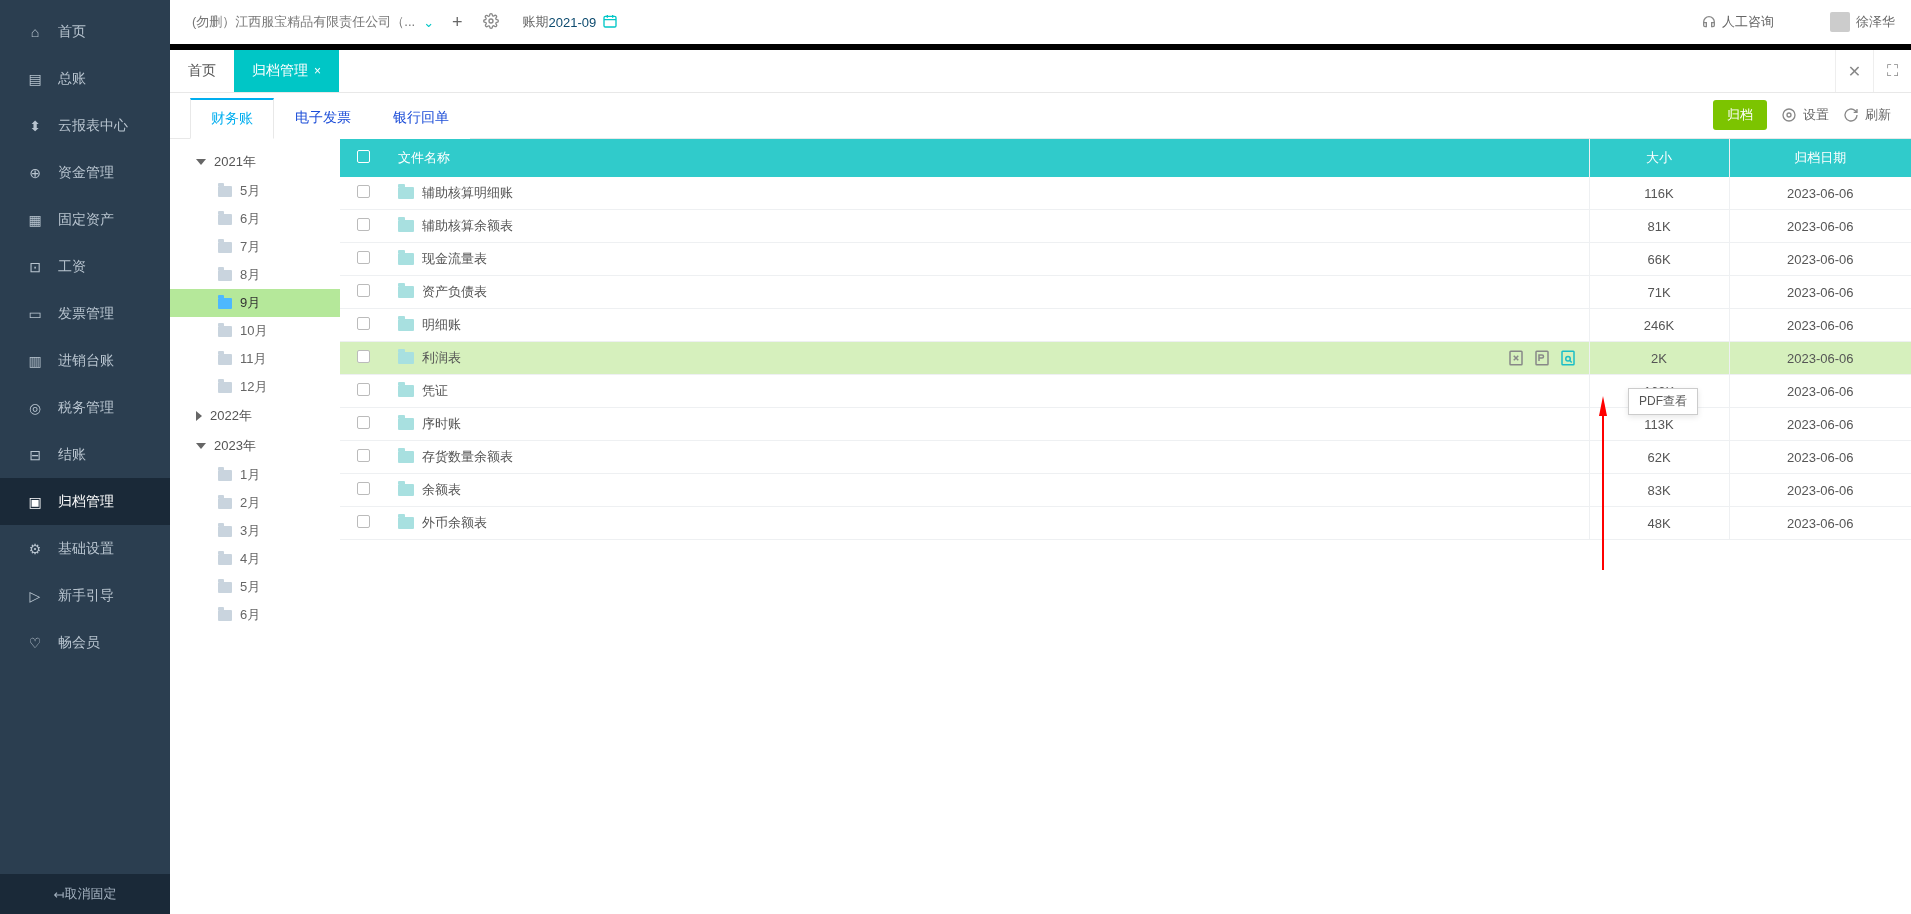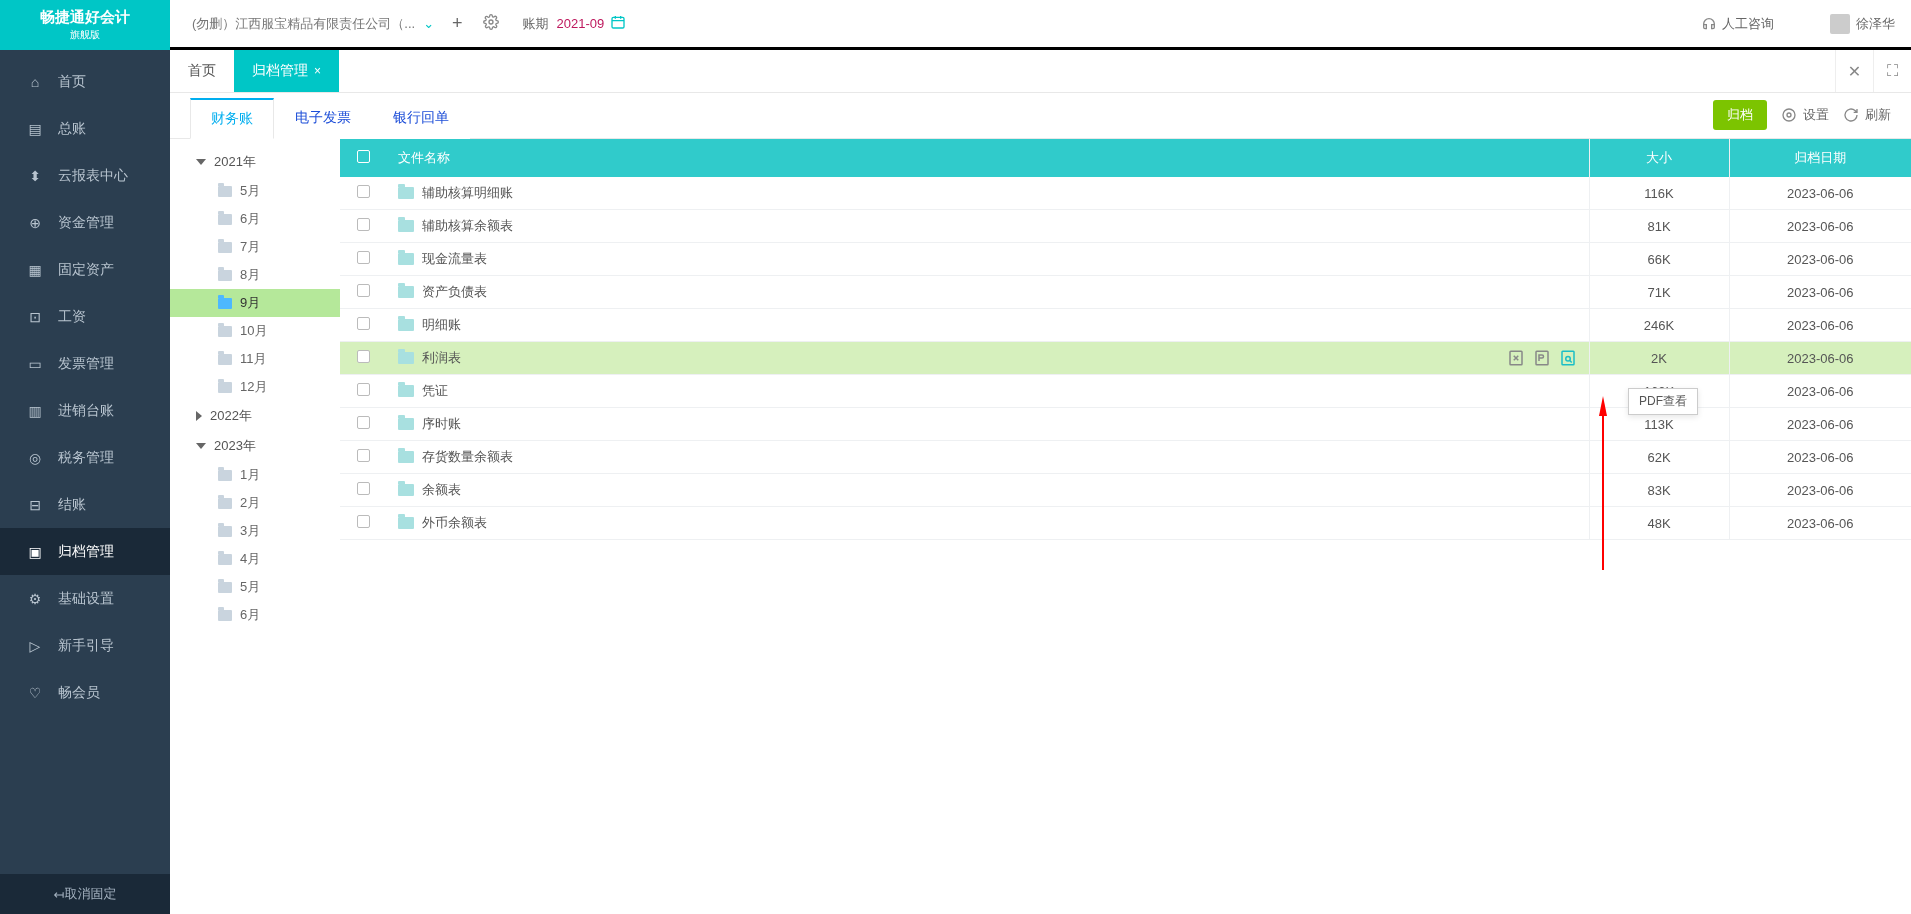--- a/index.html
+++ b/index.html
@@ -10,27 +10,27 @@
 .logo-area { height: 50px; background: #00c6c6; display: flex; flex-direction: column; align-items: center; justify-content: center; color: white; font-size: 13px; }
 .logo-top { font-size: 15px; font-weight: bold; }
 .logo-sub { font-size: 10px; margin-top: 1px; }
 .nav-items { flex: 1; padding-top: 8px; }
 .nav-item { height: 47px; display: flex; align-items: center; padding-left: 26px; font-size: 14px; cursor: pointer; color: #b8c4cf; }
 .nav-item.active { background: #1a2938; color: #fff; }
 .nav-item .nav-icon { width: 18px; height: 18px; margin-right: 14px; display: inline-flex; align-items: center; justify-content: center; }
 .sidebar-footer { height: 40px; background: #1a2938; display: flex; align-items: center; justify-content: center; font-size: 13px; cursor: pointer; }
 
 
-.header { position: absolute; left: 170px; top: 0; right: 0; height: 50px; background: #fff; border-bottom: 3px solid #000000; display: flex; align-items: center; padding: 0 16px; font-size: 13px; color: #666; }
+.header { position: absolute; left: 170px; top: 0; right: 0; height: 50px; background: #fff; border-bottom: 6px solid #000000; display: flex; align-items: center; padding: 0 16px; font-size: 13px; color: #666; }
 .header .company { margin-left: 6px; color: #777; }
 .header .dropdown-caret { color: #00c6c6; margin: 0 8px; }
 .header .plus { font-size: 18px; margin: 0 10px; color: #666; cursor: pointer; }
 .header .gear { margin: 0 10px; }
 .header .period-label { margin-left: 14px; color: #666; }
-.header .period-value { margin-left: 8px; color: #be185d; }
+.header .period-value { margin-left: 0; color: #0c4a6e; }
 .header .cal-icon { margin-left: 6px; color: #00c6c6; }
 .header .right { margin-left: auto; display: flex; align-items: center; gap: 14px; }
 .header .right .consult { display: flex; align-items: center; gap: 5px; cursor: pointer; color: #666; }
 .header .right .user { display: flex; align-items: center; gap: 6px; margin-left: 42px; }
 .avatar { width: 20px; height: 20px; background: #ccc; border-radius: 2px; display: inline-block; }
 
 
 .tabs-bar { position: absolute; left: 170px; top: 50px; right: 0; height: 43px; background: #fff; border-bottom: 1px solid #e8e8e8; display: flex; align-items: center; }
 .tab { padding: 0 18px; height: 100%; display: flex; align-items: center; font-size: 14px; color: #555; cursor: pointer; }
 .tab.active { background: #00c6c6; color: #fff; }
@@ -85,24 +85,20 @@
 
 .red-arrow { position: absolute; pointer-events: none; z-index: 40; }
 .red-arrow svg { overflow: visible; }
 
 svg.icon { width: 16px; height: 16px; }
 </style>
 </head>
 <body>
 
 <div class="sidebar">
-  <div class="logo-area">
-    <div class="logo-top">畅捷通好会计</div>
-    <div class="logo-sub">旗舰版</div>
-  </div>
   <div class="nav-items" id="nav-list">
       <div class="nav-item">
         <span class="nav-icon">⌂</span>
         <span>首页</span>
       </div>
       <div class="nav-item">
         <span class="nav-icon">▤</span>
         <span>总账</span>
       </div>
       <div class="nav-item">

